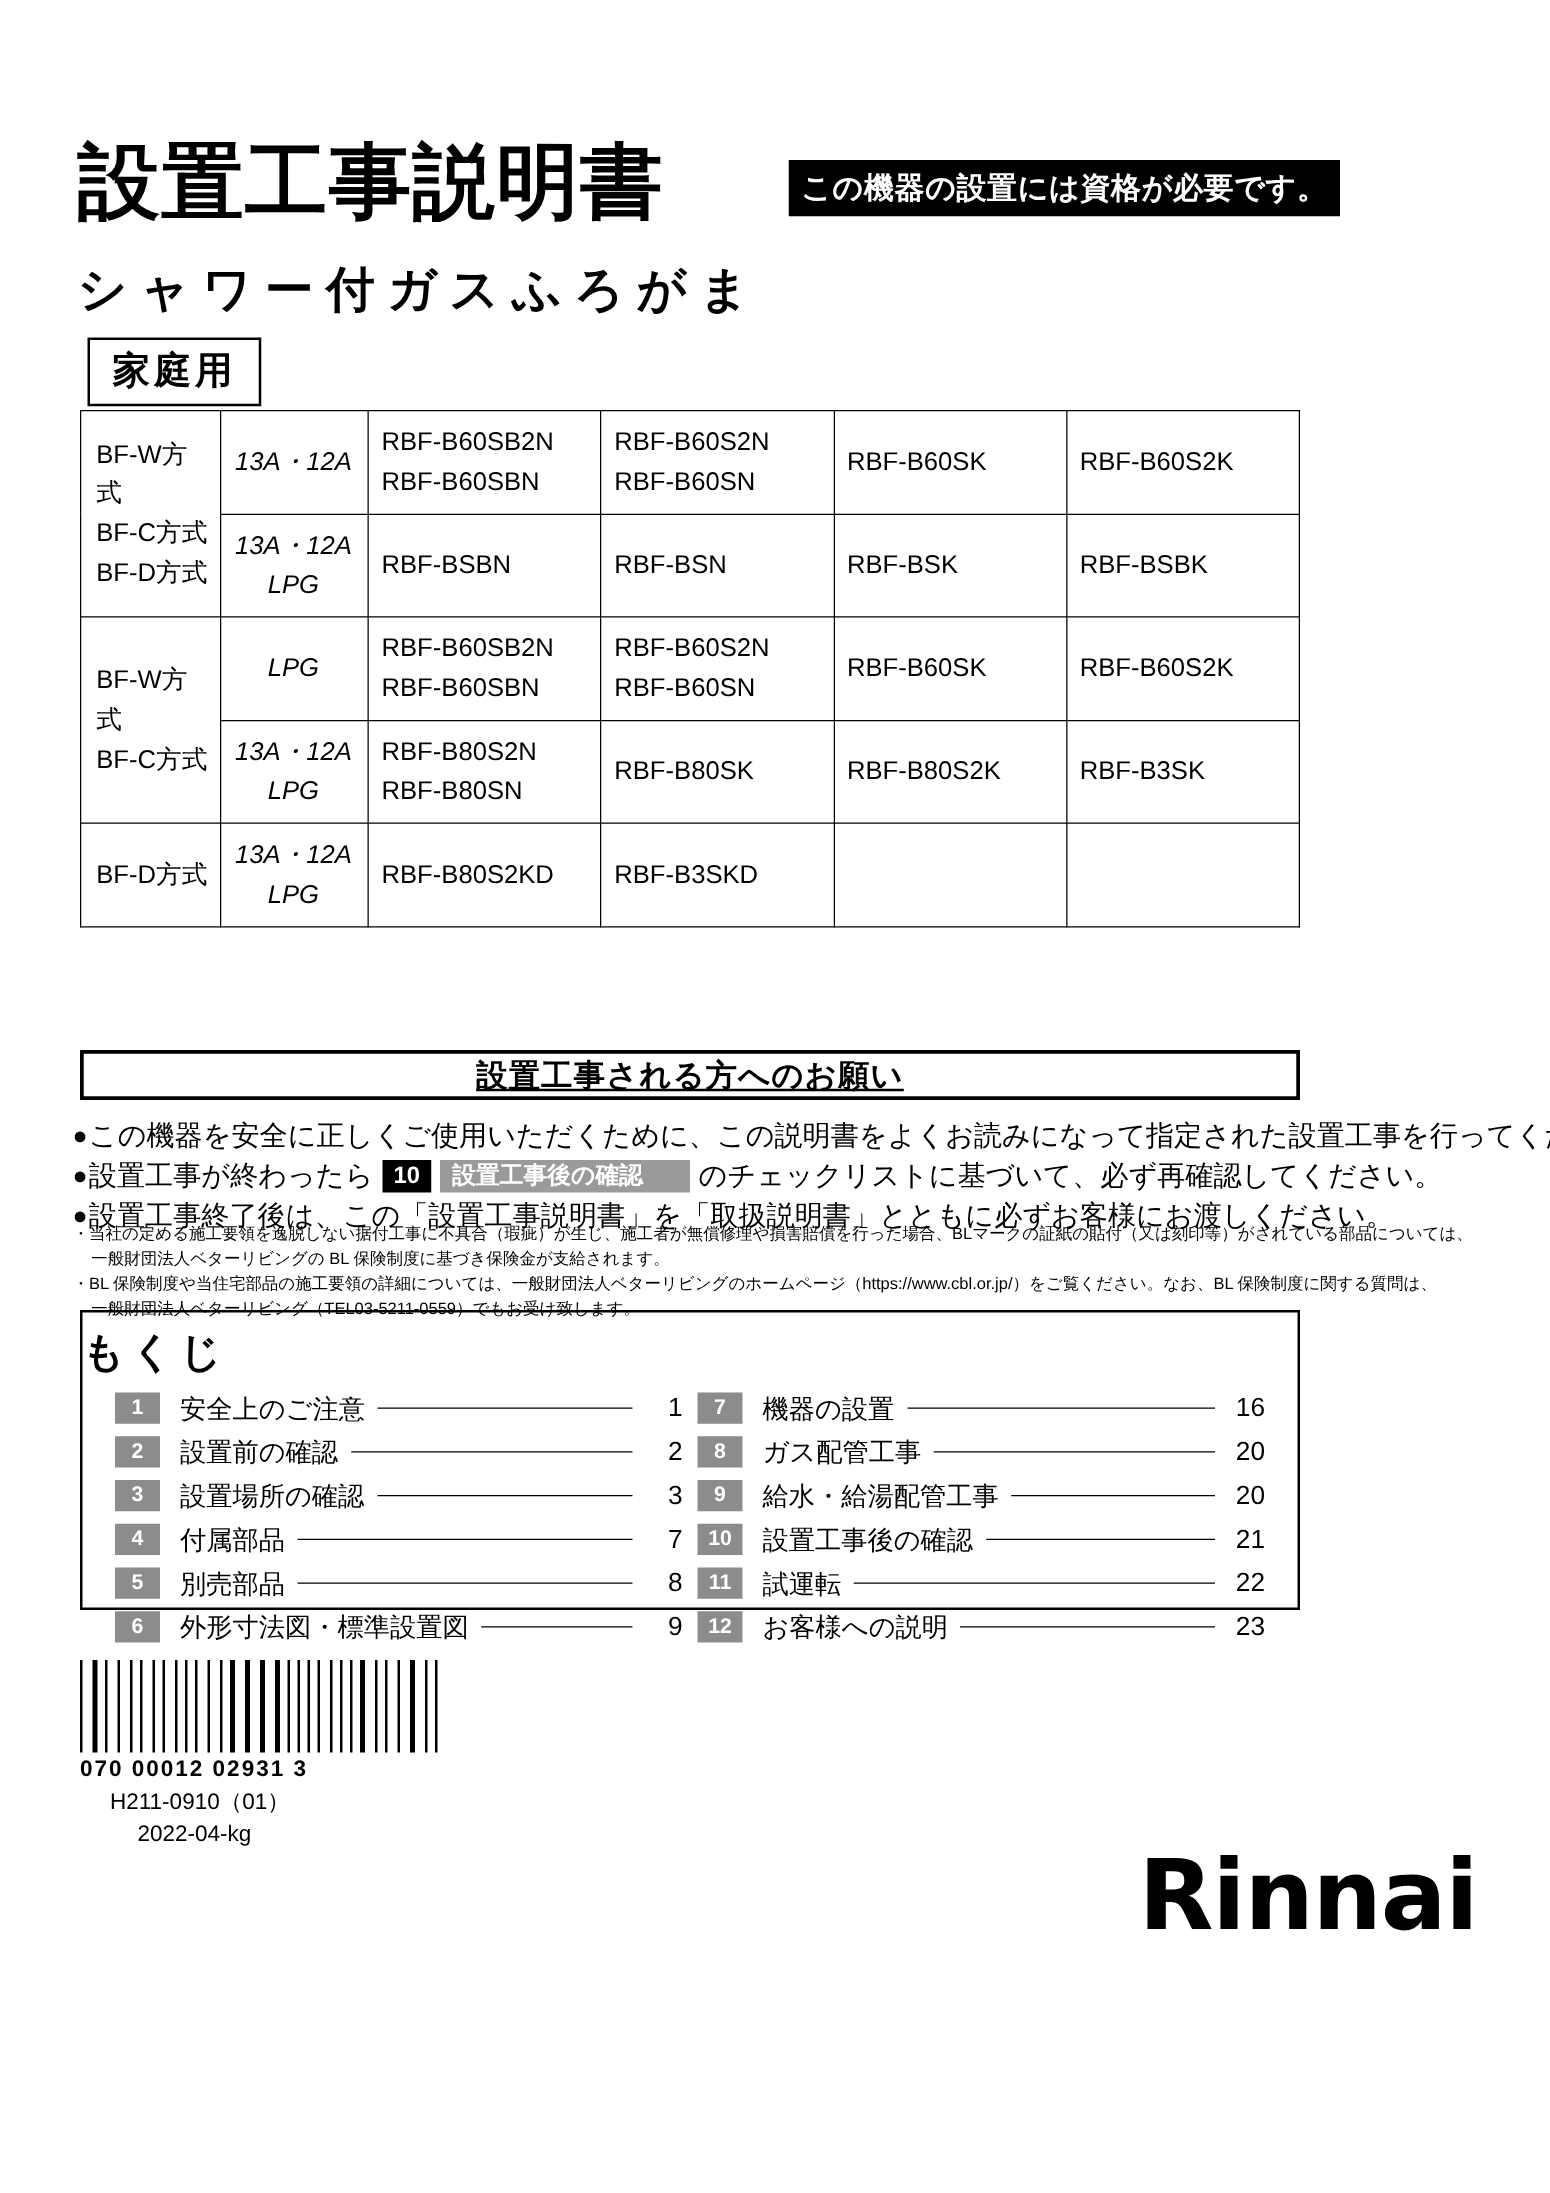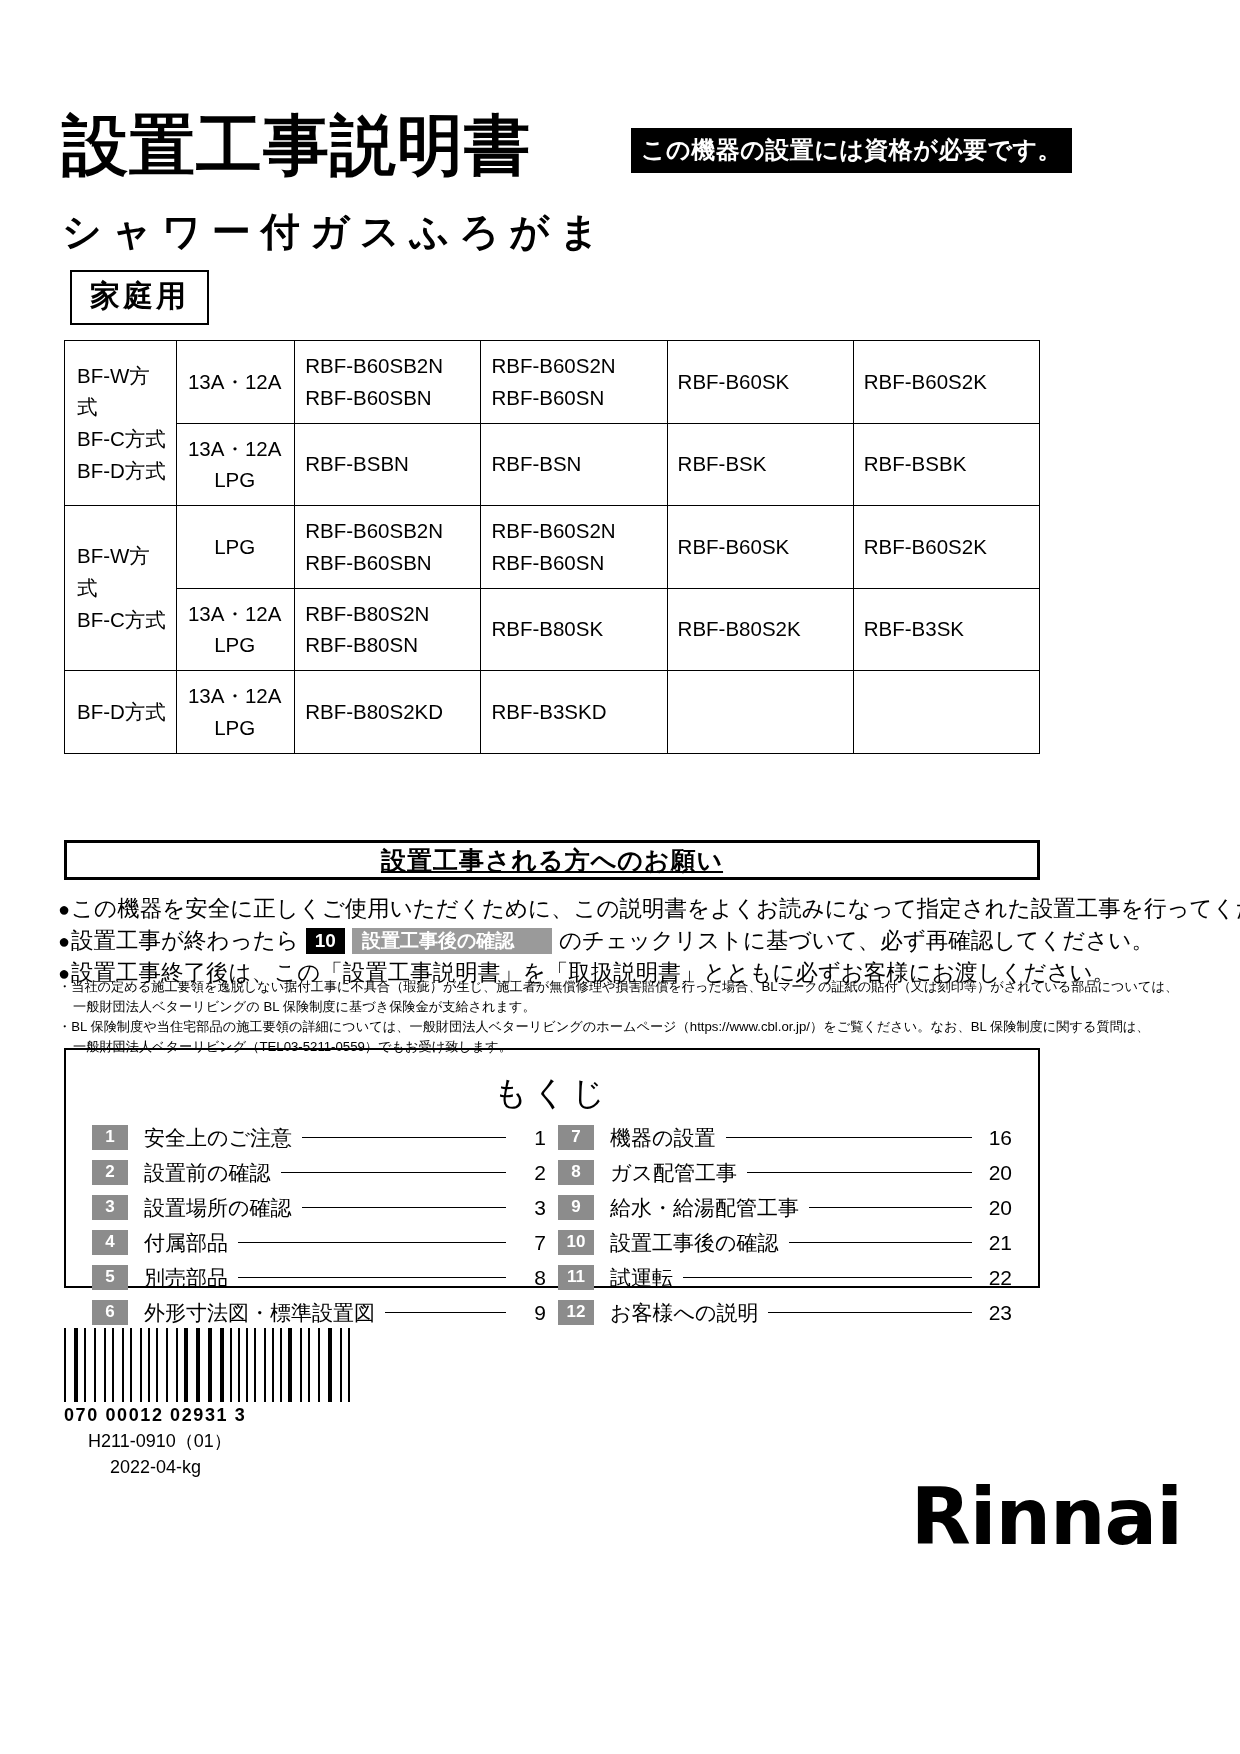--- a/index.html
+++ b/index.html
@@ -33,33 +33,33 @@
   }
   .home-use-box {
     position: absolute; left: 70px; top: 270px;
     border: 2px solid #000; padding: 4px 18px 6px 18px;
     font-size: 30px; font-weight: 800; letter-spacing: 3px;
     display: inline-block;
   }
 
   
   .model-table {
-    position: absolute; left: 64px; top: 340px; width: 976px;
+    position: absolute; left: 64px; top: 328px; width: 976px;
     border-collapse: collapse;
     font-size: 20.5px; font-weight: 400;
   }
   .model-table td {
     border: 1px solid #000;
     padding: 9px 6px 9px 10px;
     vertical-align: middle;
     line-height: 1.55;
     white-space: pre-line;
   }
   .model-table td.c-method { width: 112px; padding-left: 12px; }
-  .model-table td.c-gas { width: 118px; text-align: center; padding-left: 4px; }
+  .model-table td.c-gas { width: 118px; text-align: center; padding-left: 4px; font-style: italic; }
   .model-table td.c-model { width: 186px; }
   .tbl-row-tall td { height: 74px; }
 
   
   .notice-header {
     position: absolute; left: 64px; top: 840px; width: 976px; height: 40px;
     border: 3px solid #000;
     display: flex; align-items: center; justify-content: center;
     font-size: 25px; font-weight: 900; letter-spacing: 1px; text-decoration: underline;
   }
@@ -88,22 +88,22 @@
   }
   .fineprint .fp-line { white-space: nowrap; }
   .fineprint .fp-indent { padding-left: 15px; }
 
   
   .toc-box {
     position: absolute; left: 64px; top: 1048px; width: 976px; height: 240px;
     border: 2px solid #000;
   }
   .toc-title {
-    text-align: center; font-size: 33px; font-weight: 400;
-    letter-spacing: 5px; margin-top: 21px;
+    font-size: 33px; font-weight: 700;
+    letter-spacing: 5px; margin-top: 10px;
   }
   .toc-cols { display: flex; margin-top: 4px; padding: 0 20px; }
   .toc-col { width: 50%; padding: 0 6px; }
   .toc-item {
     display: flex; align-items: center;
     font-size: 21px; height: 35px; white-space: nowrap;
   }
   .toc-num {
     background: #8c8c8c; color: #fff;
     font-size: 17px; font-weight: 800;

